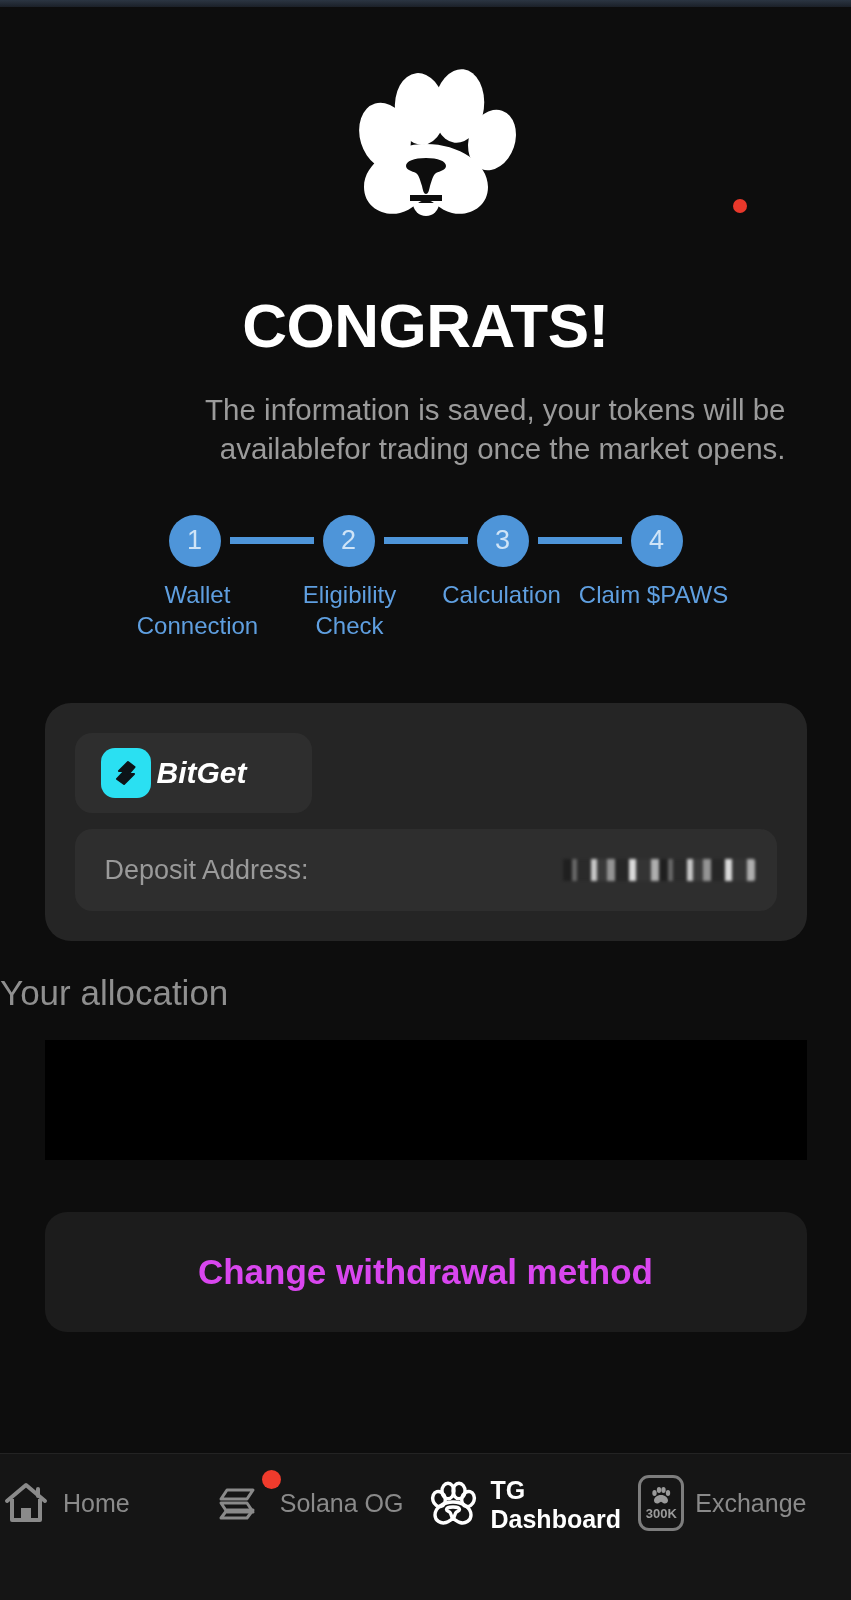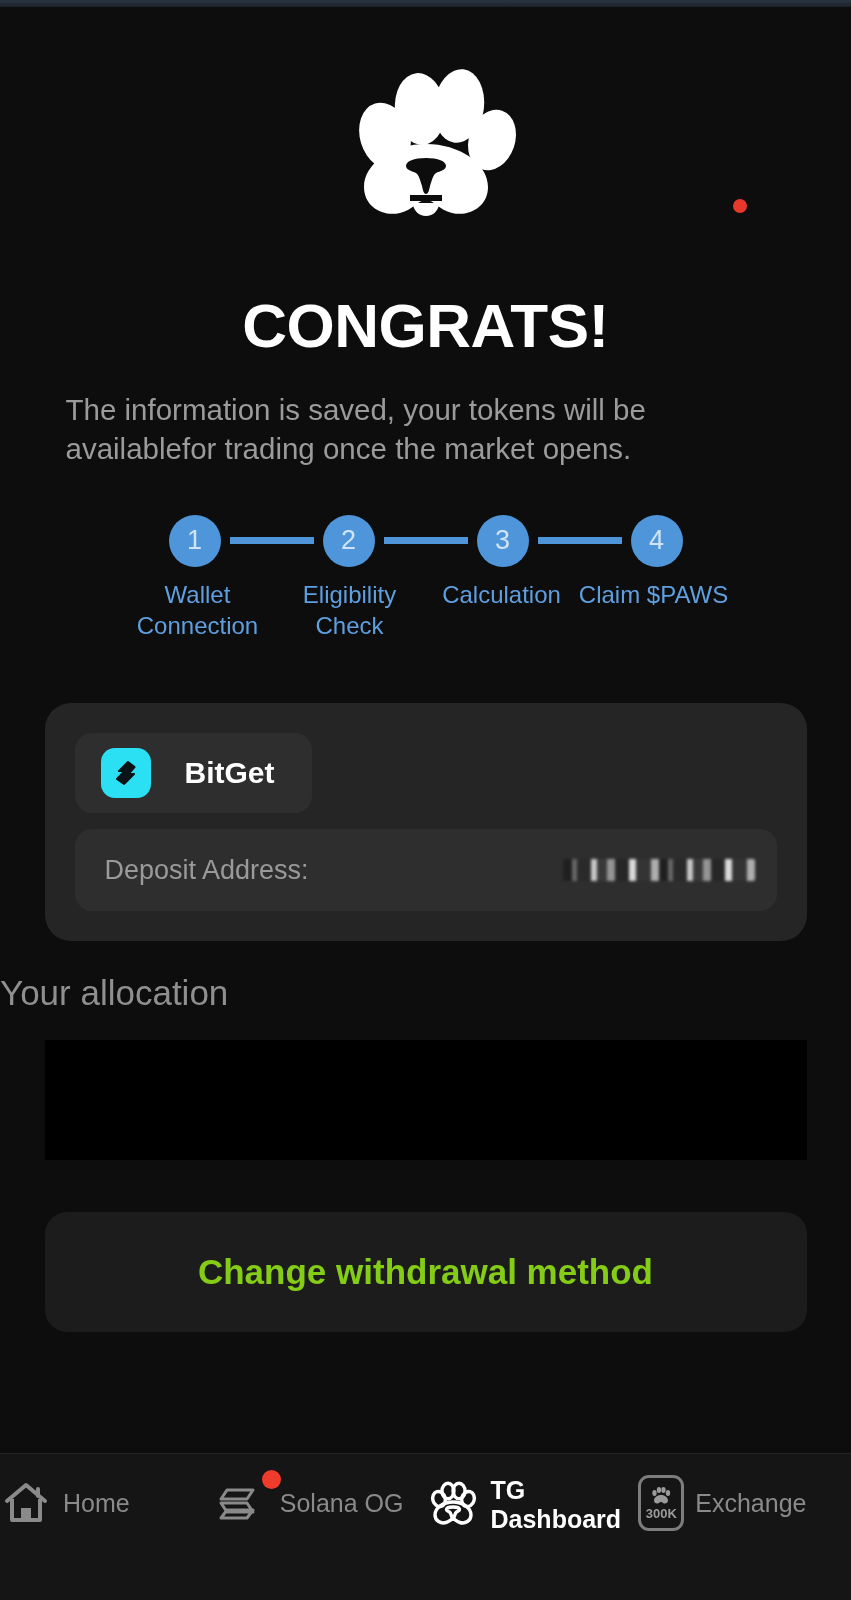--- a/index.html
+++ b/index.html
@@ -52,21 +52,21 @@
   .headline {
     text-align:center;
     color:#ffffff;
     font-size:62px;
     font-weight:bold;
     letter-spacing:-0.5px;
     margin-top:64px;
     line-height:1;
   }
   .subhead {
-    text-align:left;
+    text-align:right;
     color:#9b9b9b;
     font-size:29.5px;
     line-height:1.32;
     margin:34px auto 0 auto;
     max-width:720px;
     font-weight:400;
   }
 
   
   .stepper {
@@ -123,21 +123,22 @@
   .ex-pill {
     background:#2e2e2e;
     border-radius:17px;
     height:80px;
     display:flex;
     align-items:center;
   }
   .ex-brand {
     flex:0 0 237px;
     padding-left:26px;
-    gap:34px;
+    gap:6px;
+    font-style:italic;
   }
   .bitget-logo {
     width:50px; height:50px;
     border-radius:14px;
     background:#2ae0f2;
     display:flex; align-items:center; justify-content:center;
     flex:0 0 50px;
   }
   .brand-name {
     color:#ffffff;
@@ -204,21 +205,21 @@
   }
 
   
   .cta {
     margin:52px auto 0 auto;
     width:762px;
     height:120px;
     background:#1c1c1c;
     border-radius:22px;
     display:flex; align-items:center; justify-content:center;
-    color:#84cc16;
+    color:#d946ef;
     font-size:35px;
     font-weight:bold;
     border:none;
     cursor:pointer;
     font-family:"Liberation Sans", sans-serif;
   }
 
   
   .navbar {
     flex:0 0 auto;

